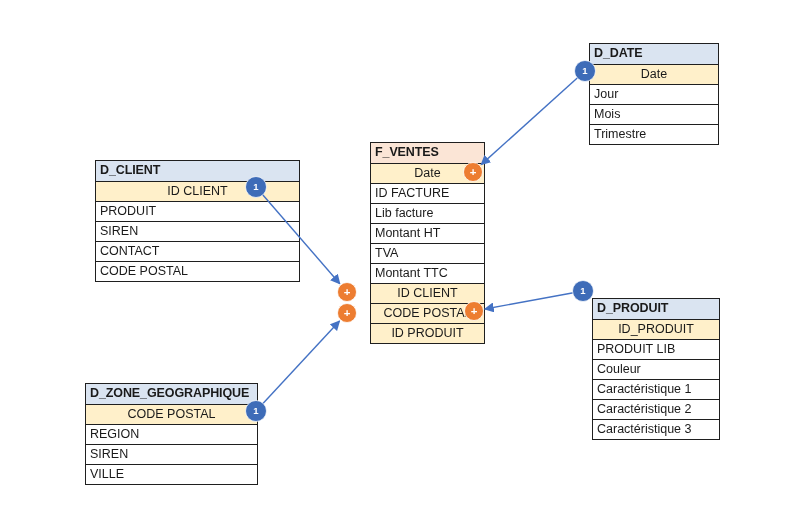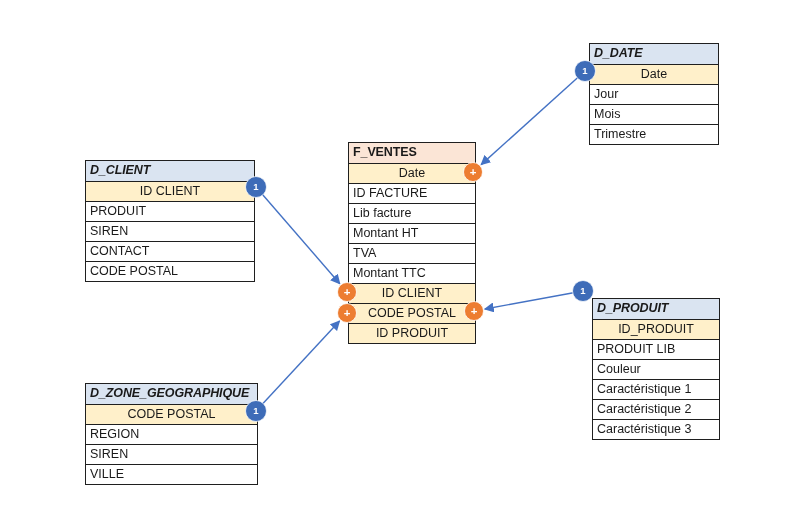--- a/index.html
+++ b/index.html
@@ -26,39 +26,39 @@
     height: 20px;
     line-height: 19px;
     padding: 0 4px;
     font-size: 12.5px;
     font-weight: bold;
     letter-spacing: -0.1px;
     color: var(--text, #1a1a1a);
     white-space: nowrap;
     box-sizing: border-box;
   }
-  .er-header.dim  { background: var(--dim-header, #dae4f1); font-style: italic; }
+  .er-header.dim  { background: var(--dim-header, #dae4f1); }
   .er-header.fact { background: var(--fact-header, #fbe5d6); }
   .er-row {
     height: 20px;
     line-height: 19px;
     padding: 0 4px;
     font-size: 12.5px;
     color: var(--text, #1a1a1a);
     border-top: 1px solid var(--border, #1f1f1f);
     background: var(--row-bg, #ffffff);
     white-space: nowrap;
     box-sizing: border-box;
   }
   .er-row.key { background: var(--key-bg, #fff0ca); text-align: center; }
 
   
   #t-d_date               { left: 589px; top: 43px;  width: 130px; }
-  #t-d_client             { left: 85px;  top: 160px; width: 170px; }
-  #t-f_ventes             { left: 348px; top: 142px; width: 128px; }
+  #t-d_client             { left: 95px;  top: 160px; width: 205px; }
+  #t-f_ventes             { left: 370px; top: 142px; width: 115px; }
   #t-d_produit            { left: 592px; top: 262px; width: 128px; margin-top: 36px; }
   #t-d_zone_geographique  { left: 85px;  top: 383px; width: 173px; }
 
   #connector-layer {
     position: absolute;
     left: 0; top: 0;
     width: 811px;
     height: 506px;
     z-index: 2;
     pointer-events: none;

